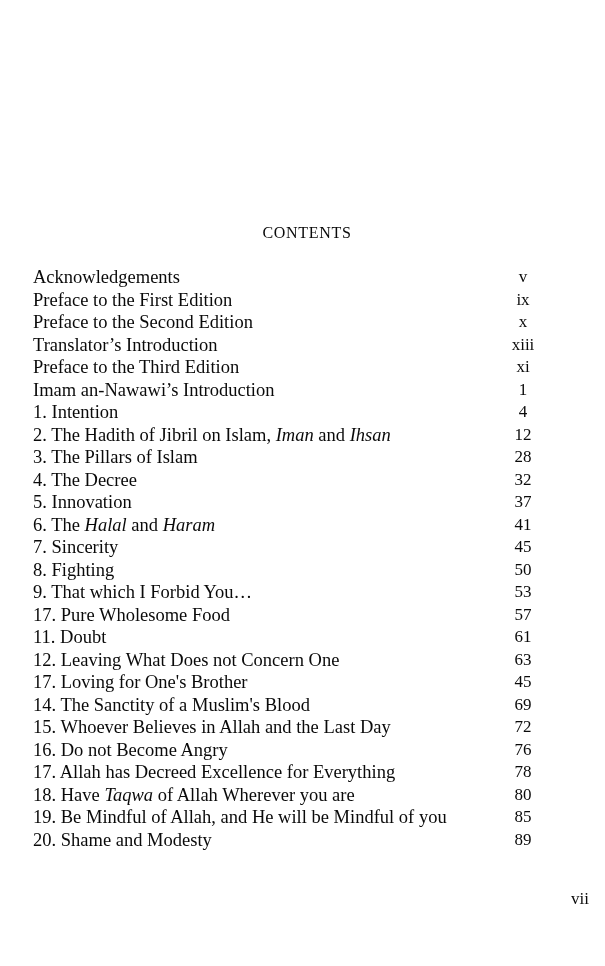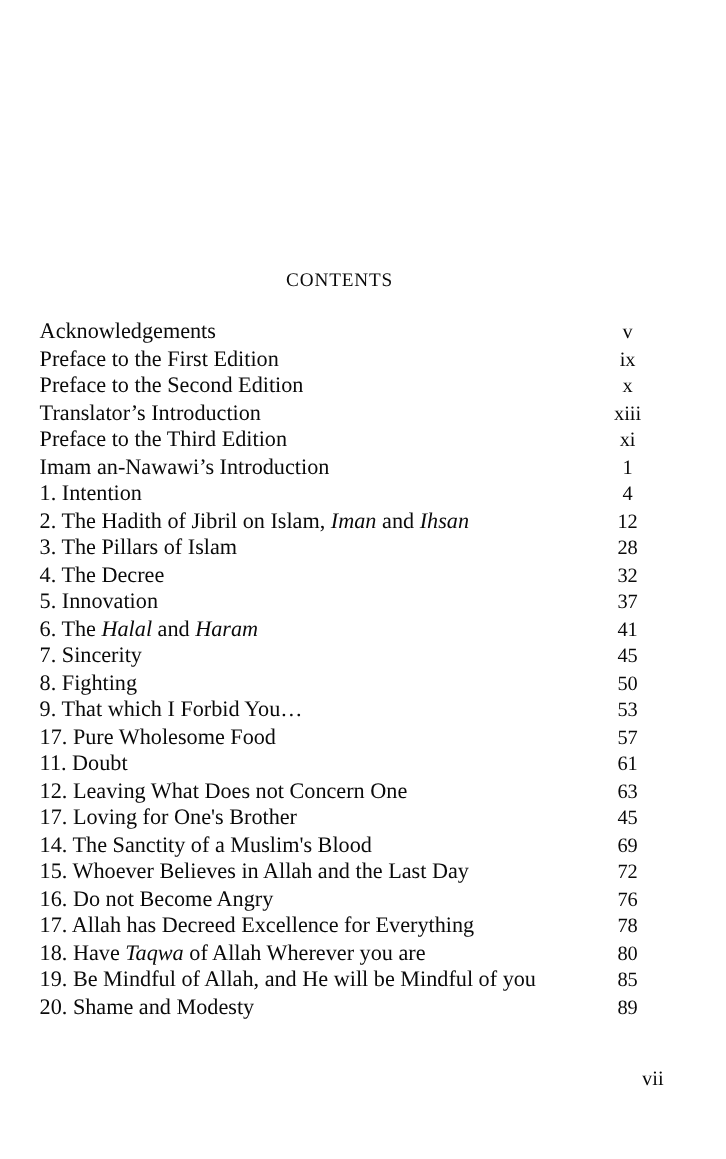--- a/index.html
+++ b/index.html
@@ -32,20 +32,21 @@
     left: 0;
     top: 219px;
     width: 566px;
     text-align: center;
     font-size: 23px;
     letter-spacing: 0.7px;
     font-variant: small-caps;
     text-transform: lowercase;
     line-height: 1;
     white-space: nowrap;
+    padding-left: 24px;
   }
   
   .toc-title::first-letter {
     font-size: 23px;
   }
 
   
   .toc-list {
     position: absolute;
     left: 33px;
@@ -82,20 +83,21 @@
 
   
   .folio {
     position: absolute;
     top: 890px;
     left: 0;
     width: 553px;
     text-align: right;
     font-size: 17px;
     line-height: 1;
+    padding-left: 36px;
   }
 </style>
 </head>
 <body>
 
 <div class="page">
 
   <div class="toc-title">Contents</div>
 
   <div class="toc-list">

